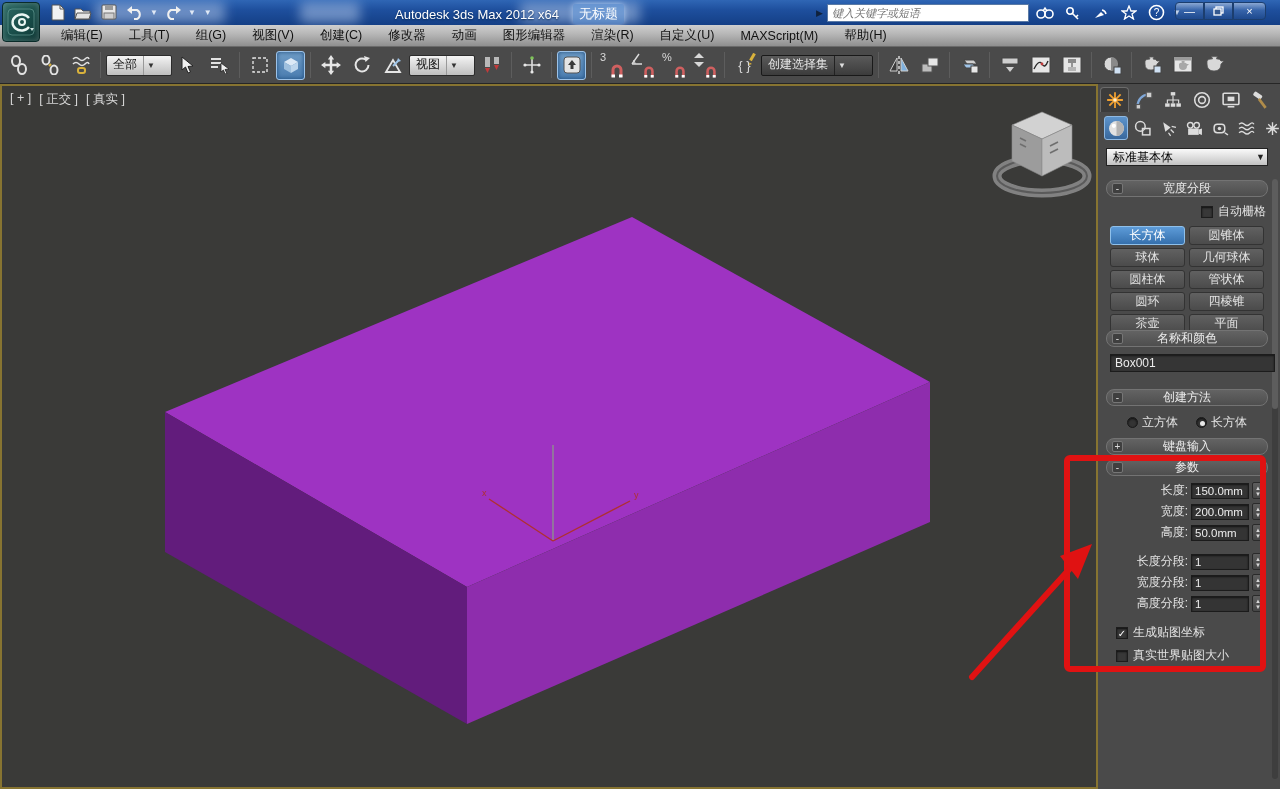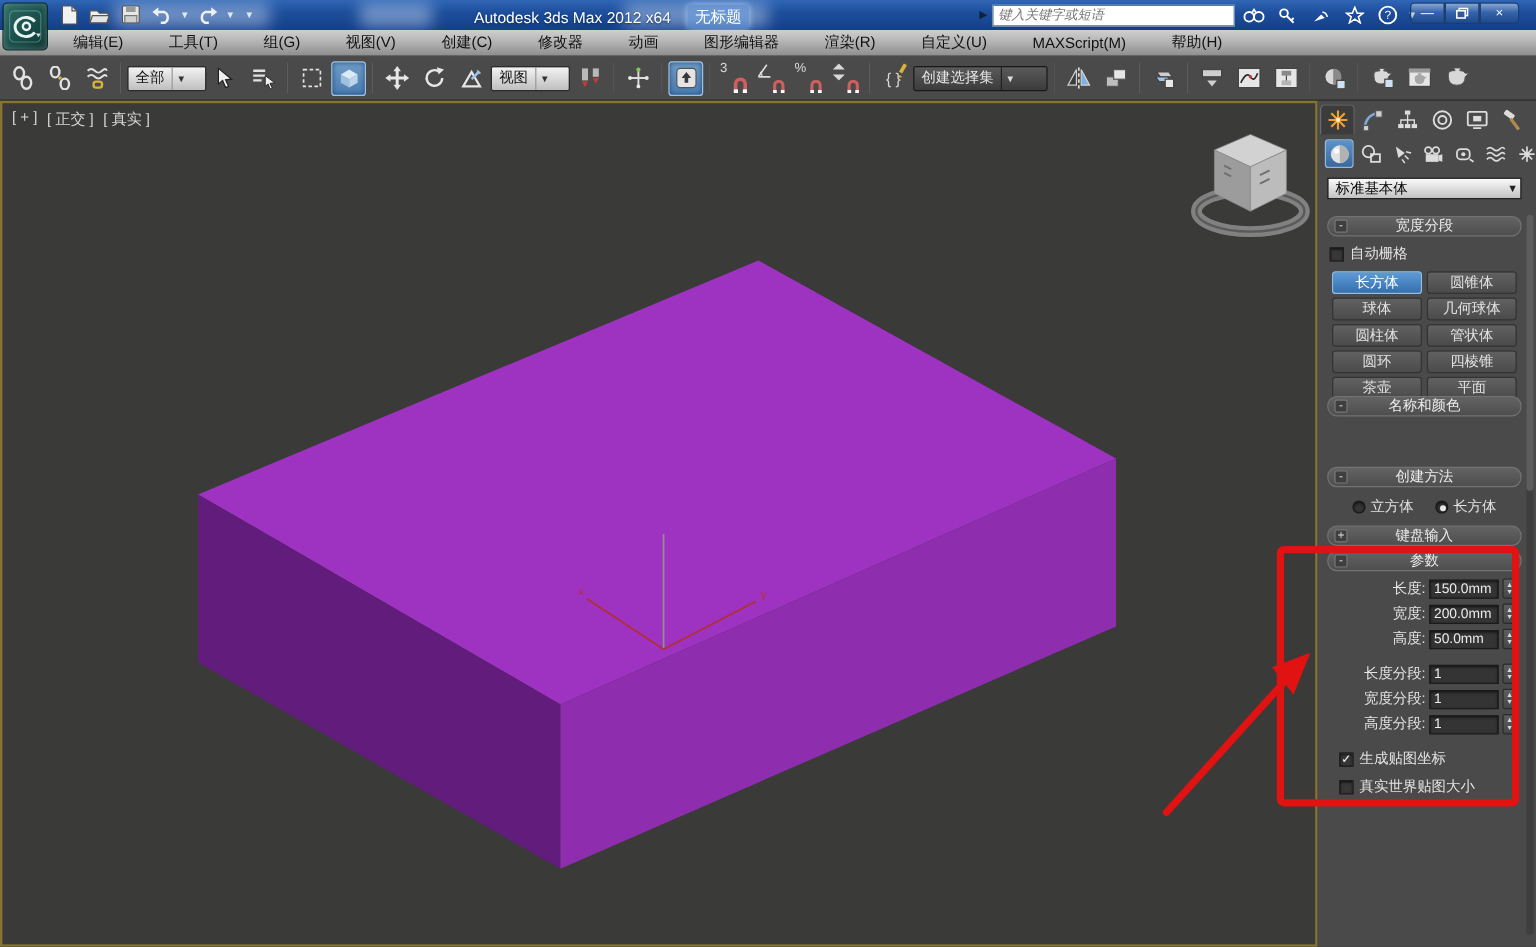--- a/index.html
+++ b/index.html
@@ -32,21 +32,21 @@
   .win-btns { position:absolute; right:14px; top:2px; display:flex; z-index:5; }
   .win-btn { width:29px; height:18px; display:flex; align-items:center; justify-content:center;
     background:linear-gradient(rgba(255,255,255,.45),rgba(130,165,210,.25) 45%,rgba(40,80,140,.35));
     border:1px solid #1c3e6e; color:#fff; font-size:11px; }
   .win-btn:first-child { border-radius:4px 0 0 4px; }
   .win-btn:last-child { border-radius:0 4px 4px 0; width:33px; }
 
   
   .menubar { position:absolute; left:0; top:25px; width:1280px; height:22px;
     background:linear-gradient(#cfcfcf,#b5b5b5 45%,#8f8f8f); border-bottom:1px solid #6a6a6a;
-    display:flex; align-items:center; padding-left:48px; gap:12px; }
+    display:flex; align-items:center; padding-left:48px; gap:0; }
   .menu-item { color:#111; font-size:12.5px; padding:2px 13px; cursor:default; }
 
   
   .toolbar { position:absolute; left:0; top:47px; width:1280px; height:37px; background:#4a4a4a;
     border-bottom:1px solid #262626; display:flex; align-items:center; padding:0 4px; gap:2px; }
   .tbtn { width:29px; height:29px; border-radius:3px; display:flex; align-items:center;
     justify-content:center; position:relative; }
   .tbtn.pressed { background:linear-gradient(#6f9cc6,#4a7cb0); border:1px solid #9cc2e8;
     box-shadow:inset 0 0 4px #1d4c7c; }
   .tsep { width:1px; height:26px; background:#303030; border-right:1px solid #5d5d5d; margin:0 3px; }
@@ -589,21 +589,21 @@
     <div class="pscroll">
         <div class="thumb"></div>
       </div>
 
     <div class="rollout" style="top:96px;">
       <div class="ro-head">
         <span class="pm">-</span>
         <span class="ttl">宽度分段</span>
       </div>
       <div class="ro-body">
-        <div class="chk-row" style="justify-content:flex-start;padding-left:0;">
+        <div class="chk-row" style="justify-content:flex-end;padding-left:0;">
           <span class="chk"></span>
           <span>自动栅格</span>
         </div>
         <div class="ot-grid">
           <div class="otb active">长方体</div>
           <div class="otb">圆锥体</div>
           <div class="otb">球体</div>
           <div class="otb">几何球体</div>
           <div class="otb">圆柱体</div>
           <div class="otb">管状体</div>
@@ -613,20 +613,26 @@
           <div class="otb">平面</div>
         </div>
       </div>
     </div>
 
     <div class="rollout" style="top:246px;">
       <div class="ro-head">
         <span class="pm">-</span>
         <span class="ttl">名称和颜色</span>
       </div>
+      <div class="ro-body">
+        <div class="namerow">
+          <input class="txtfield" readonly="" value="Box001" style="">
+
+        </div>
+      </div>
     </div>
 
     <div class="rollout" style="top:305px;">
       <div class="ro-head">
         <span class="pm">-</span>
         <span class="ttl">创建方法</span>
       </div>
       <div class="ro-body">
         <div class="radio-row">
           <span class="rad">

